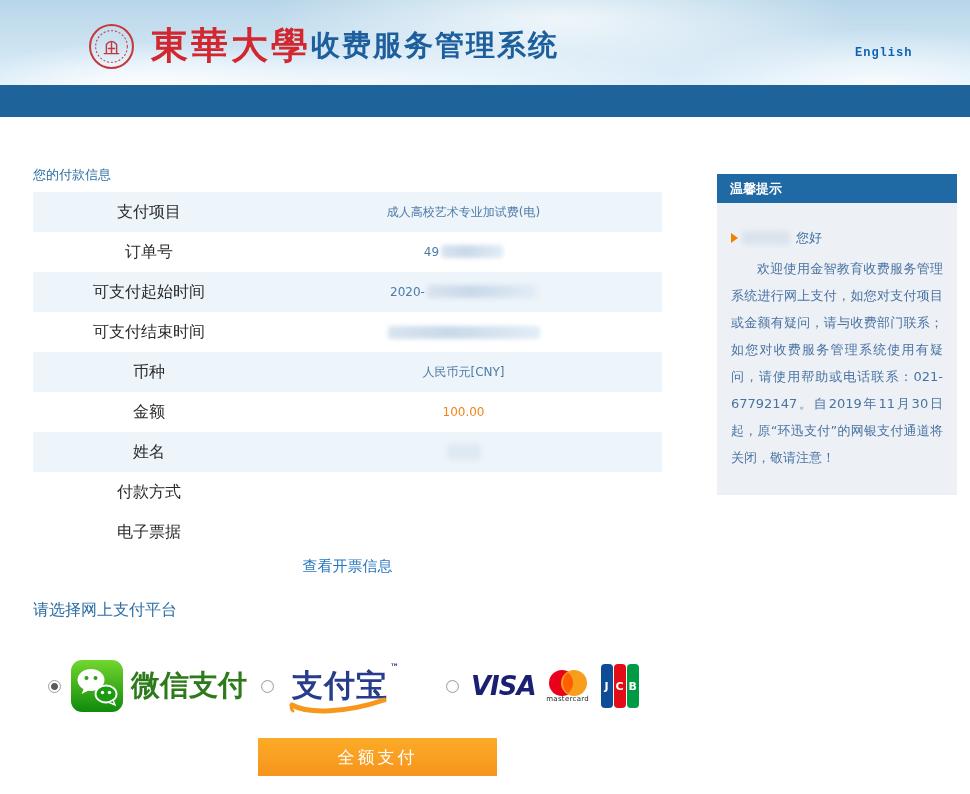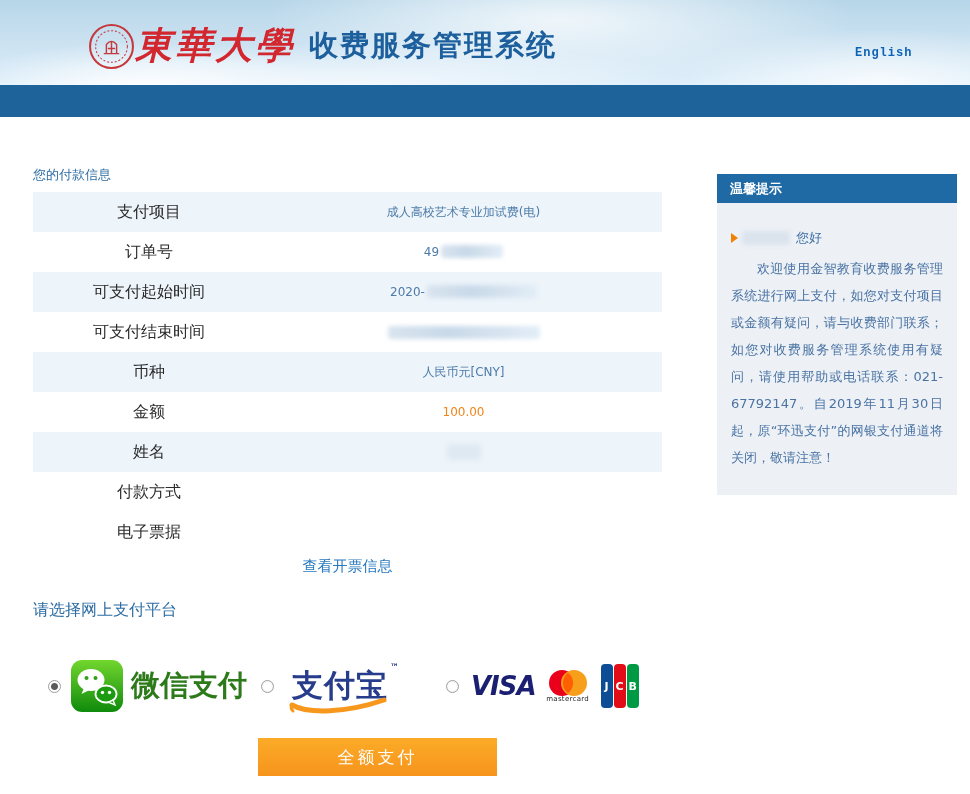--- a/index.html
+++ b/index.html
@@ -13,25 +13,25 @@
     background:
       radial-gradient(ellipse 260px 70px at 140px 90px, rgba(255,255,255,.95), rgba(255,255,255,0) 70%),
       radial-gradient(ellipse 420px 90px at 560px 20px, rgba(255,255,255,.75), rgba(255,255,255,0) 70%),
       radial-gradient(ellipse 300px 80px at 880px 85px, rgba(255,255,255,.8), rgba(255,255,255,0) 70%),
       radial-gradient(ellipse 500px 60px at 350px 85px, rgba(255,255,255,.65), rgba(255,255,255,0) 70%),
       linear-gradient(180deg,#b7d6e9 0%,#cde3f2 55%,#ddeefa 100%);
   }
   .logo-group { position:absolute; left:88px; top:20px; height:52px; display:flex; align-items:center; }
   .seal { width:47px; height:47px; }
   .uni-name {
-    margin-left:0; font-family:"DejaVu Serif","Liberation Serif",serif;
-    font-size:37px; font-weight:bold; color:#d2272e; letter-spacing:3px; white-space:nowrap;font-style:italic;
+    margin-left:16px; font-family:"DejaVu Serif","Liberation Serif",serif;
+    font-size:37px; font-weight:bold; color:#d2272e; letter-spacing:3px; white-space:nowrap;
   }
   .sys-title {
-    margin-left:14px; font-size:29px; font-weight:bold; color:#1c5f9c;
+    font-size:29px; font-weight:bold; color:#1c5f9c;
     letter-spacing:2px; white-space:nowrap;
   }
   .english-link {
     position:absolute; left:855px; top:46px;
     font-family:"Liberation Mono","DejaVu Sans Mono",monospace;
     font-size:12px; font-weight:bold; color:#0c62b4; text-decoration:none; letter-spacing:1px;
     cursor:pointer;
   }
   .navbar { position:absolute; left:0; top:85px; width:970px; height:32px; background:#1e6399; }
 

